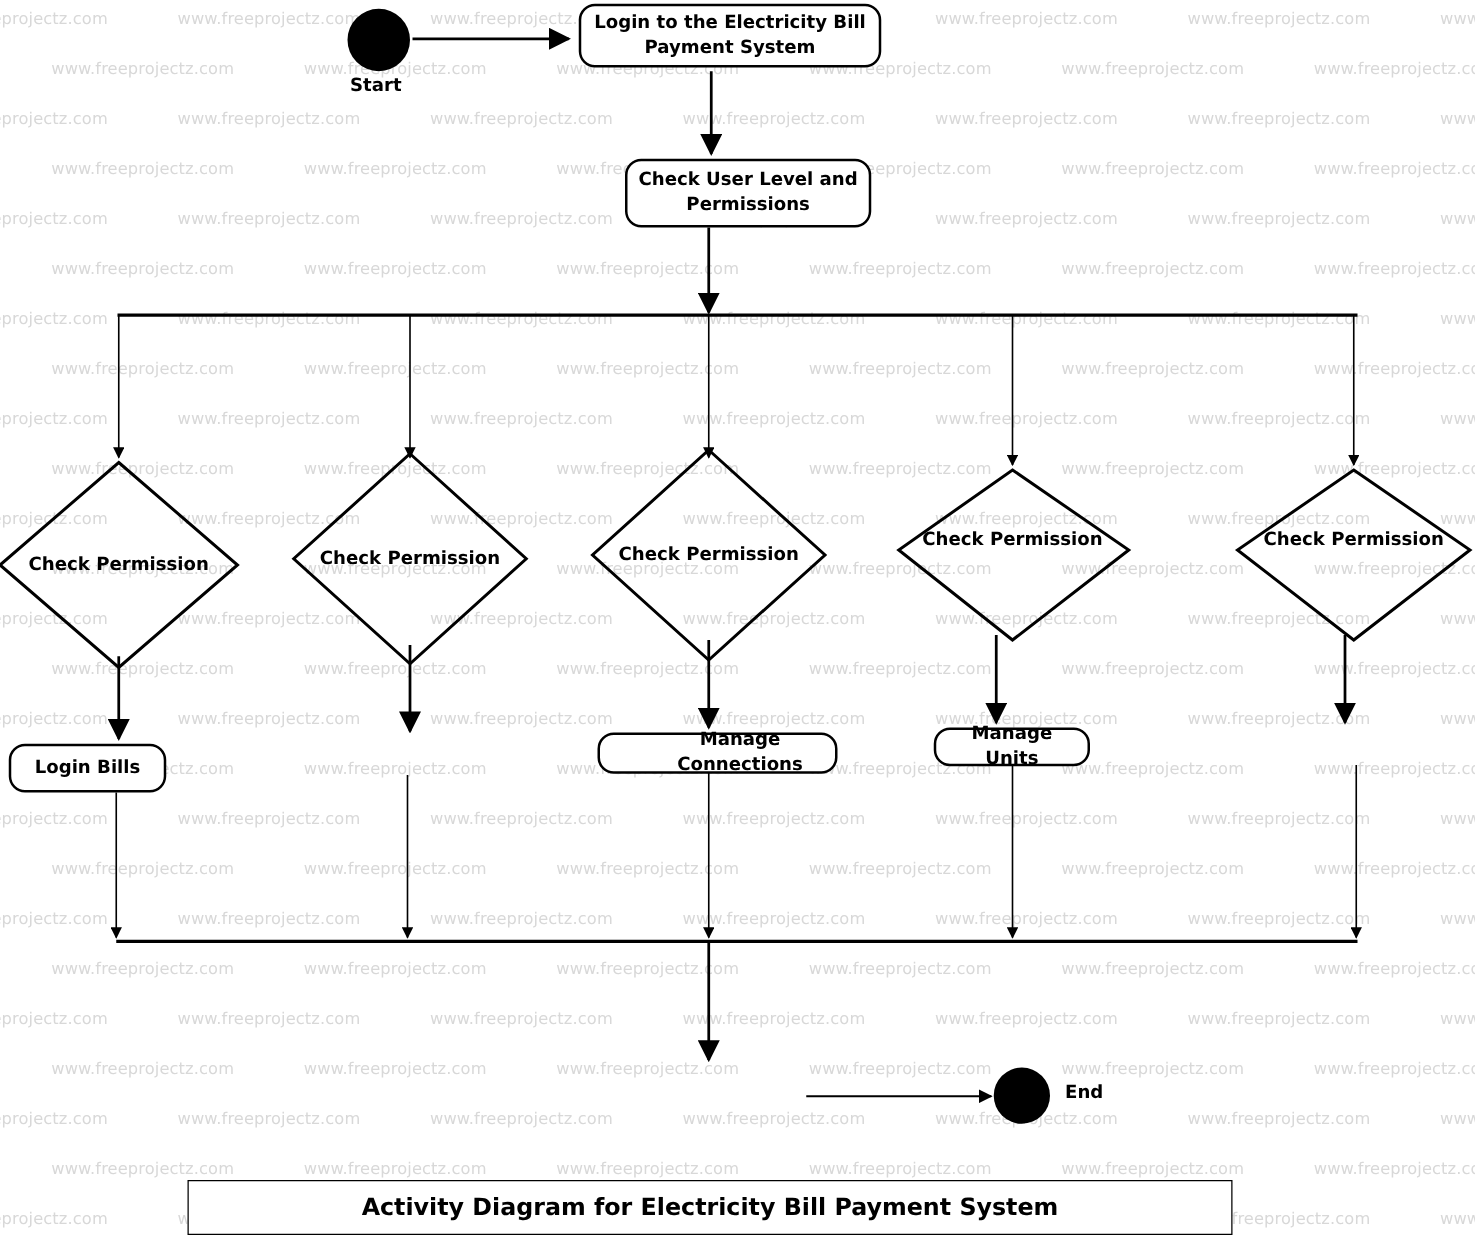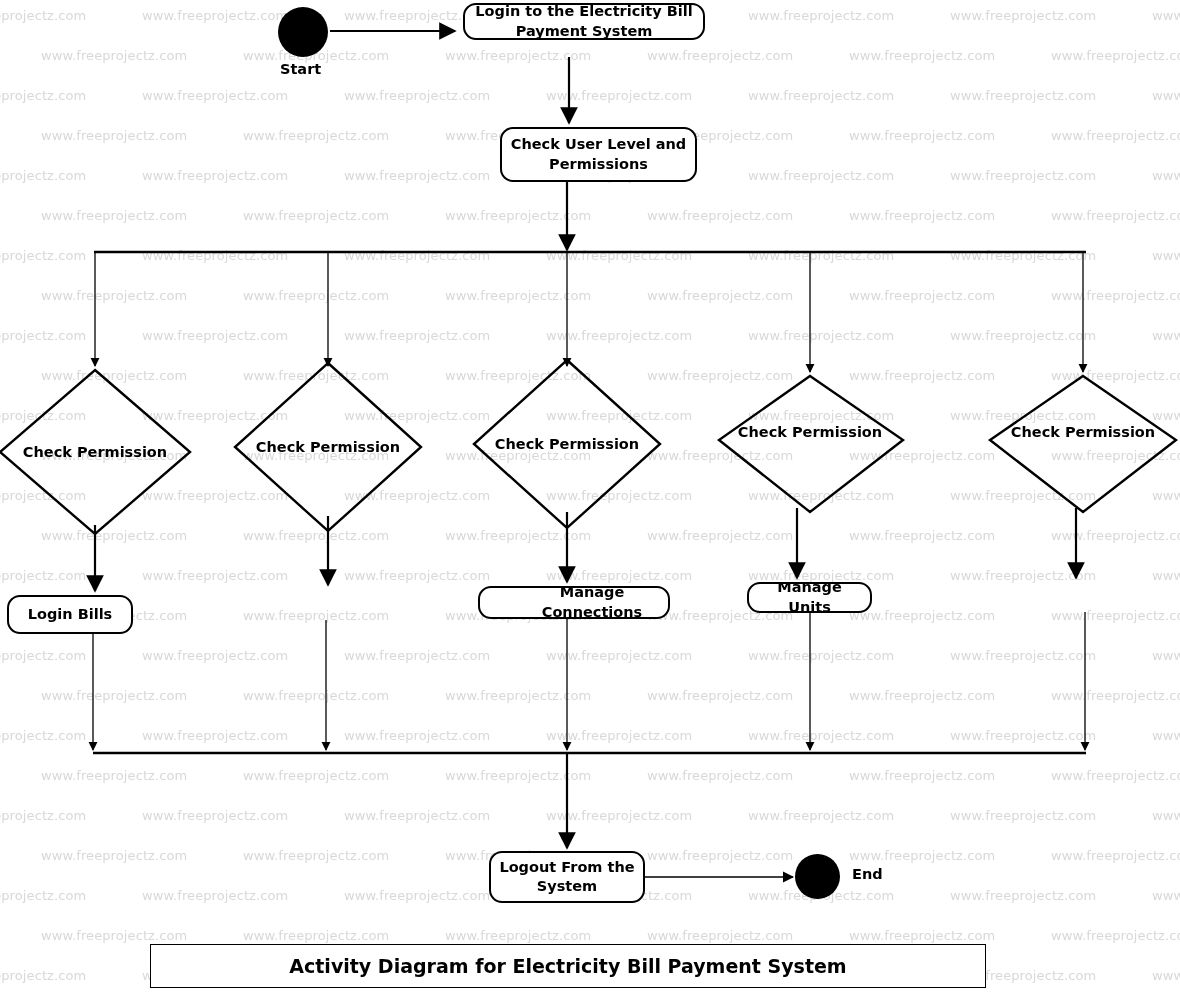--- a/index.html
+++ b/index.html
@@ -337,21 +337,21 @@
     <polygon points="567,360 660,444 567,528 474,444" fill="#ffffff" fill-opacity="0" stroke="#000000" stroke-width="2.4"></polygon>
     <polygon points="810,376 903,440 810,512 719,440" fill="#ffffff" fill-opacity="0" stroke="#000000" stroke-width="2.4"></polygon>
     <polygon points="1083,376 1176,440 1083,512 990,440" fill="#ffffff" fill-opacity="0" stroke="#000000" stroke-width="2.4"></polygon>
   </svg>
 
   <div id="nodes">
 
     <div class="initial-node" style="left:278px; top:7px; width:50px; height:50px;"></div>
     <div class="node-label" style="left:280px; top:61px;">Start</div>
 
-    <div class="activity" style="left:463px; top:3px; width:242px; height:37px;">
+    <div class="activity" style="left:463px; top:3px; width:242px; height:51px;">
       <span>Login to the Electricity Bill Payment System</span>
     </div>
 
     <div class="activity" style="left:468px; top:127px; width:197px; height:55px;margin-left:32px;">
       <span>Check User Level and Permissions</span>
     </div>
 
     <div class="decision" style="left:20px; top:424px; width:150px; height:56px;">
       <span class="diamond-text">Check Permission</span>
     </div>
@@ -371,23 +371,20 @@
     <div class="activity" style="left:7px; top:595px; width:126px; height:39px;">
       <span>Login Bills</span>
     </div>
     <div class="activity" style="left:478px; top:586px; width:192px; height:33px;padding-left:44px;">
       <span>Manage Connections</span>
     </div>
     <div class="activity" style="left:735px; top:582px; width:125px; height:31px;margin-left:12px;">
       <span>Manage Units</span>
     </div>
 
-    <div class="activity" style="left:489px; top:851px; width:156px; height:52px;">
-      <span>Logout From the System</span>
-    </div>
 
     <div class="final-node" style="left:795px; top:854px; width:45px; height:45px;"></div>
     <div class="node-label" style="left:852px; top:866px;">End</div>
 
   </div>
 
   <div id="title-banner">
     <span class="title-text">Activity Diagram for Electricity Bill Payment System</span>
   </div>
 

